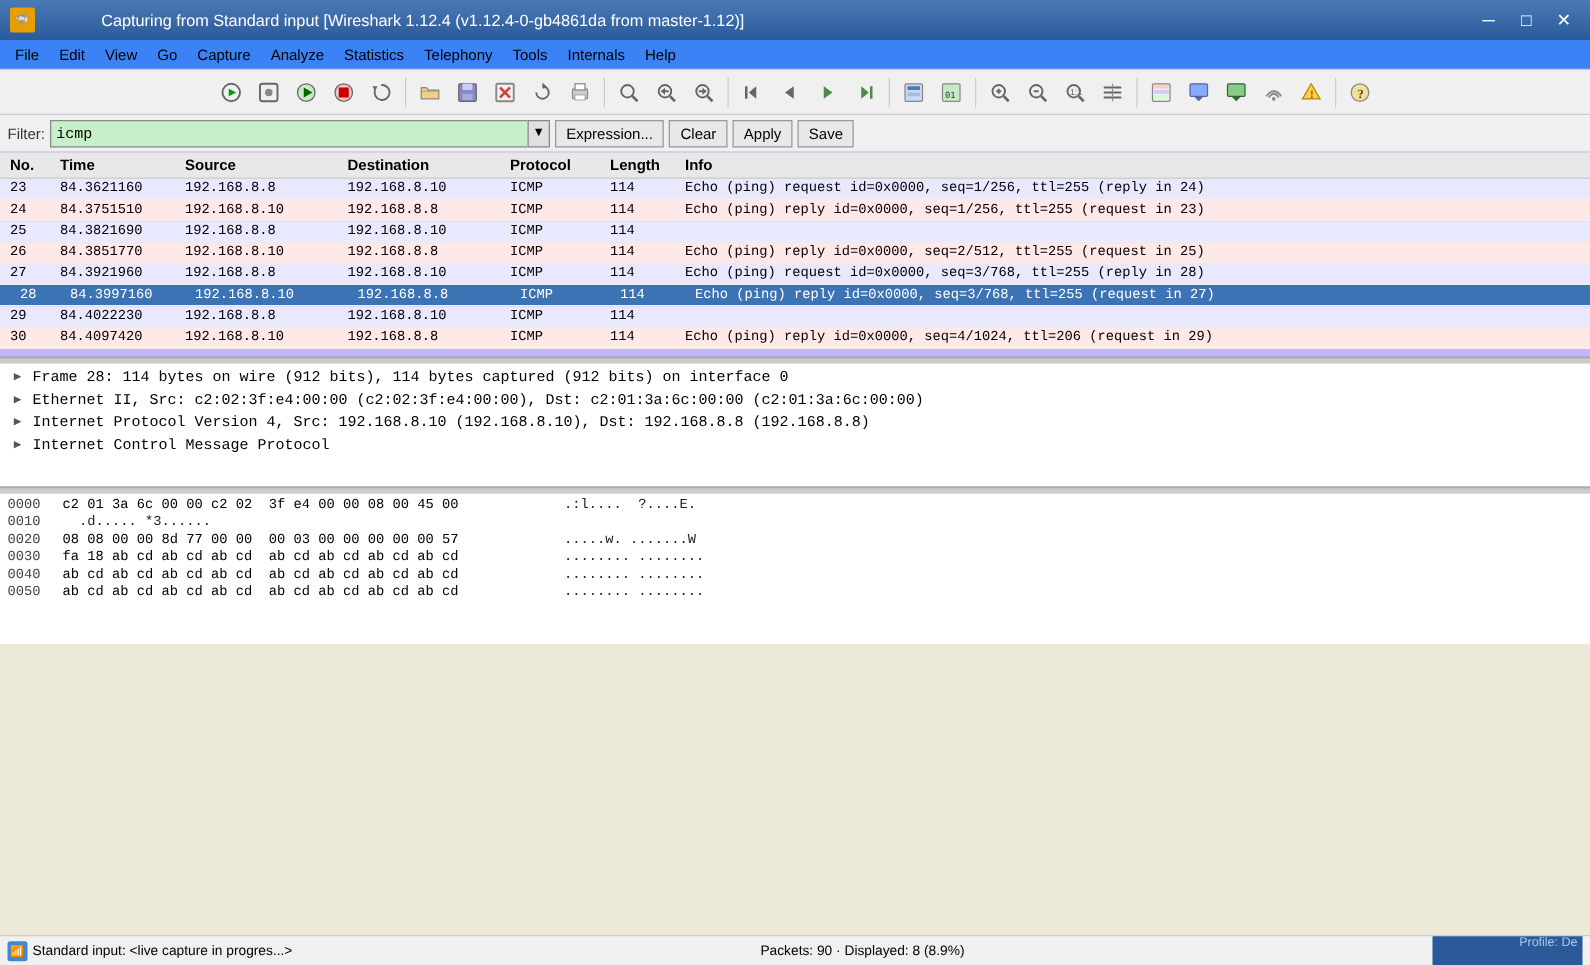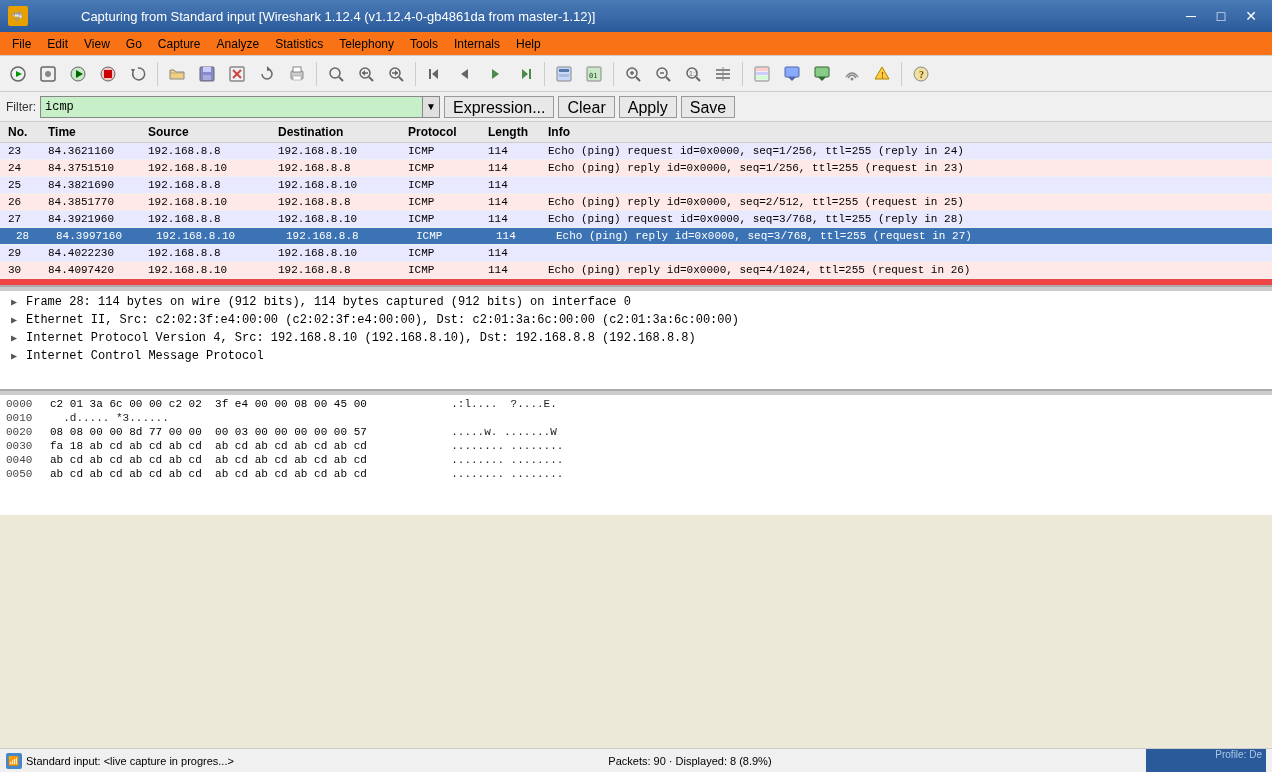--- a/index.html
+++ b/index.html
@@ -60,21 +60,21 @@
       font-size: 14px;
       cursor: pointer;
       display: flex;
       align-items: center;
       justify-content: center;
       font-family: 'Segoe UI', sans-serif;
     }
 
     
     #menu-bar {
-      background: #f97316;
+      background: #3b82f6;
       border-bottom: 1px solid #ccc;
       height: 24px;
       display: flex;
       align-items: center;
       padding: 0 4px;
       font-family: 'Segoe UI', Tahoma, sans-serif;
       font-size: 12px;
       text-align: center;
     }
     .menu-item {
@@ -87,20 +87,21 @@
 
     
     #toolbar {
       background: #f0f0f0;
       border-bottom: 1px solid #ccc;
       height: 36px;
       display: flex;
       align-items: center;
       padding: 2px 4px;
       gap: 2px;
+      justify-content: center;
     }
     .tb-btn {
       width: 28px;
       height: 28px;
       border: 1px solid transparent;
       background: transparent;
       cursor: pointer;
       display: flex;
       align-items: center;
       justify-content: center;
@@ -156,27 +157,27 @@
       align-items: center;
       justify-content: center;
       font-size: 10px;
     }
     .filter-btn {
       padding: 2px 8px;
       border: 1px solid #999;
       background: #e8e8e8;
       cursor: pointer;
       font-family: 'Segoe UI', sans-serif;
-      font-size: 16px;
+      font-size: 12px;
       height: 22px;
     }
 
     
     #packet-list-container {
-      background: #ef4444;
+      background: #c4b5fd;
       height: 165px;
       overflow-y: auto;
       border-bottom: 2px solid #aaa;
     }
     #packet-list-header {
       display: grid;
       grid-template-columns: 40px 100px 130px 130px 80px 60px 1fr;
       background: #e8e8e8;
       border-bottom: 1px solid #ccc;
       font-family: 'Segoe UI', sans-serif;
@@ -627,21 +628,21 @@
       <div class="cell">ICMP</div>
       <div class="cell">114</div>
     </div>
         <div class="packet-row ping-reply">
       <div class="cell">30</div>
       <div class="cell">84.4097420</div>
       <div class="cell">192.168.8.10</div>
       <div class="cell">192.168.8.8</div>
       <div class="cell">ICMP</div>
       <div class="cell">114</div>
-      <div class="cell">Echo (ping) reply     id=0x0000, seq=4/1024, ttl=255 (request in 26)</div>
+      <div class="cell">Echo (ping) reply     id=0x0000, seq=4/1024, ttl=206 (request in 29)</div>
     </div>
       </div>
   </div>
 
   <div class="splitter"></div>
 
   <div id="packet-detail">
   <div class="detail-row">
       <span class="expand-icon">▶</span>
       <span>Frame 28: 114 bytes on wire (912 bits), 114 bytes captured (912 bits) on interface 0</span>

